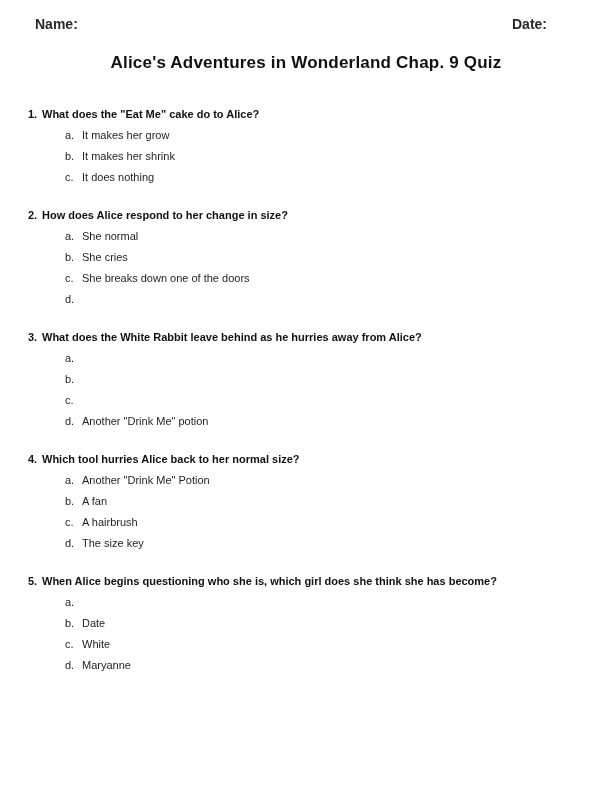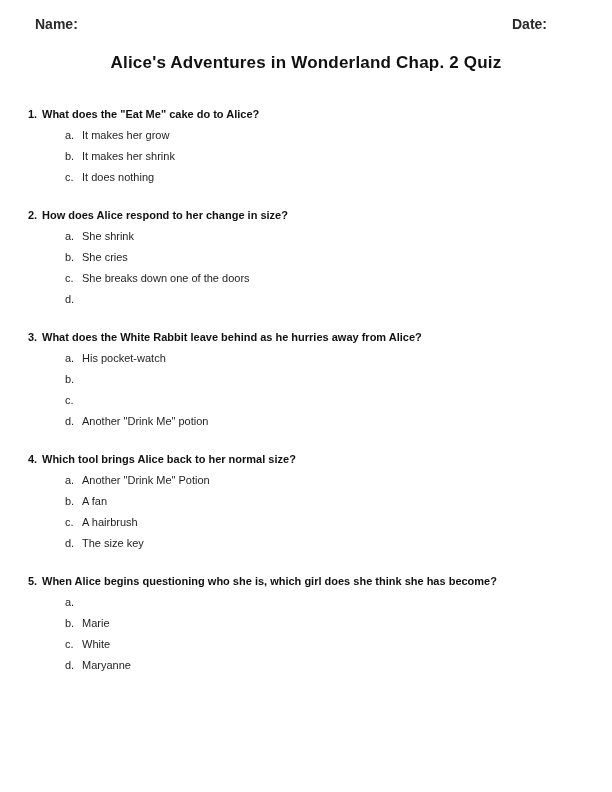--- a/index.html
+++ b/index.html
@@ -81,21 +81,21 @@
   }
 </style>
 </head>
 <body>
 
 <div class="page">
 
   <div class="header-label header-name">Name:</div>
   <div class="header-label header-date">Date:</div>
 
-  <div class="quiz-title">Alice's Adventures in Wonderland Chap. 2 Quiz</div>
+  <div class="quiz-title">Alice's Adventures in Wonderland Chap. 9 Quiz</div>
 
   <div class="questions">
 
     <div class="question-block">
       <div class="q-line">
         <span class="q-num">1.</span>
         <span class="q-text">What does the "Eat Me" cake do to Alice?</span>
       </div>
       <div class="option-row">
         <span class="opt-letter">a.</span>
@@ -111,21 +111,21 @@
       </div>
     </div>
 
     <div class="question-block">
       <div class="q-line">
         <span class="q-num">2.</span>
         <span class="q-text">How does Alice respond to her change in size?</span>
       </div>
       <div class="option-row">
         <span class="opt-letter">a.</span>
-        <span class="opt-text">She shrink</span>
+        <span class="opt-text">She normal</span>
       </div>
       <div class="option-row">
         <span class="opt-letter">b.</span>
         <span class="opt-text">She cries</span>
       </div>
       <div class="option-row">
         <span class="opt-letter">c.</span>
         <span class="opt-text">She breaks down one of the doors</span>
       </div>
       <div class="option-row">
@@ -133,38 +133,37 @@
       </div>
     </div>
 
     <div class="question-block">
       <div class="q-line">
         <span class="q-num">3.</span>
         <span class="q-text">What does the White Rabbit leave behind as he hurries away from Alice?</span>
       </div>
       <div class="option-row">
         <span class="opt-letter">a.</span>
-        <span class="opt-text">His pocket-watch</span>
       </div>
       <div class="option-row">
         <span class="opt-letter">b.</span>
       </div>
       <div class="option-row">
         <span class="opt-letter">c.</span>
       </div>
       <div class="option-row">
         <span class="opt-letter">d.</span>
         <span class="opt-text">Another "Drink Me" potion</span>
       </div>
     </div>
 
     <div class="question-block">
       <div class="q-line">
         <span class="q-num">4.</span>
-        <span class="q-text">Which tool brings Alice back to her normal size?</span>
+        <span class="q-text">Which tool hurries Alice back to her normal size?</span>
       </div>
       <div class="option-row">
         <span class="opt-letter">a.</span>
         <span class="opt-text">Another "Drink Me" Potion</span>
       </div>
       <div class="option-row">
         <span class="opt-letter">b.</span>
         <span class="opt-text">A fan</span>
       </div>
       <div class="option-row">
@@ -180,21 +179,21 @@
     <div class="question-block">
       <div class="q-line">
         <span class="q-num">5.</span>
         <span class="q-text">When Alice begins questioning who she is, which girl does she think she has become?</span>
       </div>
       <div class="option-row">
         <span class="opt-letter">a.</span>
       </div>
       <div class="option-row">
         <span class="opt-letter">b.</span>
-        <span class="opt-text">Marie</span>
+        <span class="opt-text">Date</span>
       </div>
       <div class="option-row">
         <span class="opt-letter">c.</span>
         <span class="opt-text">White</span>
       </div>
       <div class="option-row">
         <span class="opt-letter">d.</span>
         <span class="opt-text">Maryanne</span>
       </div>
     </div>

